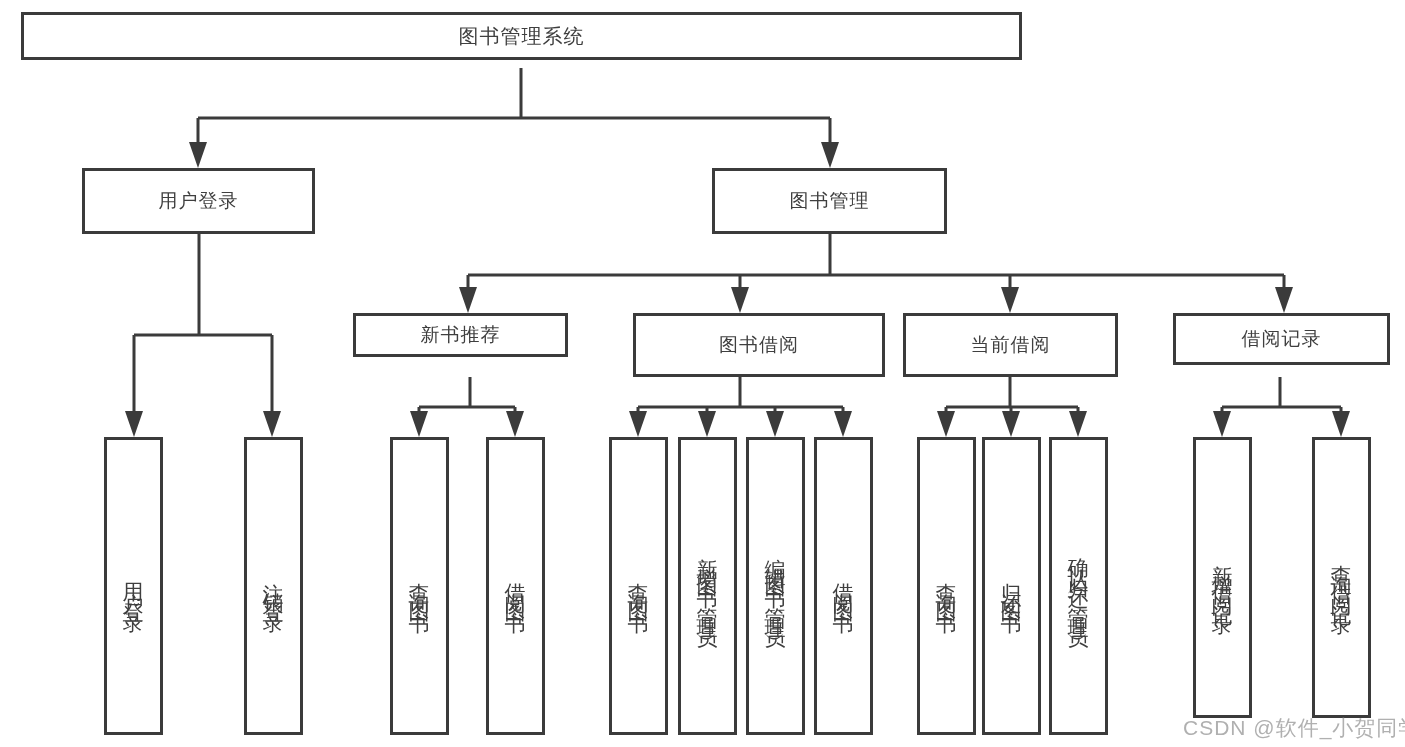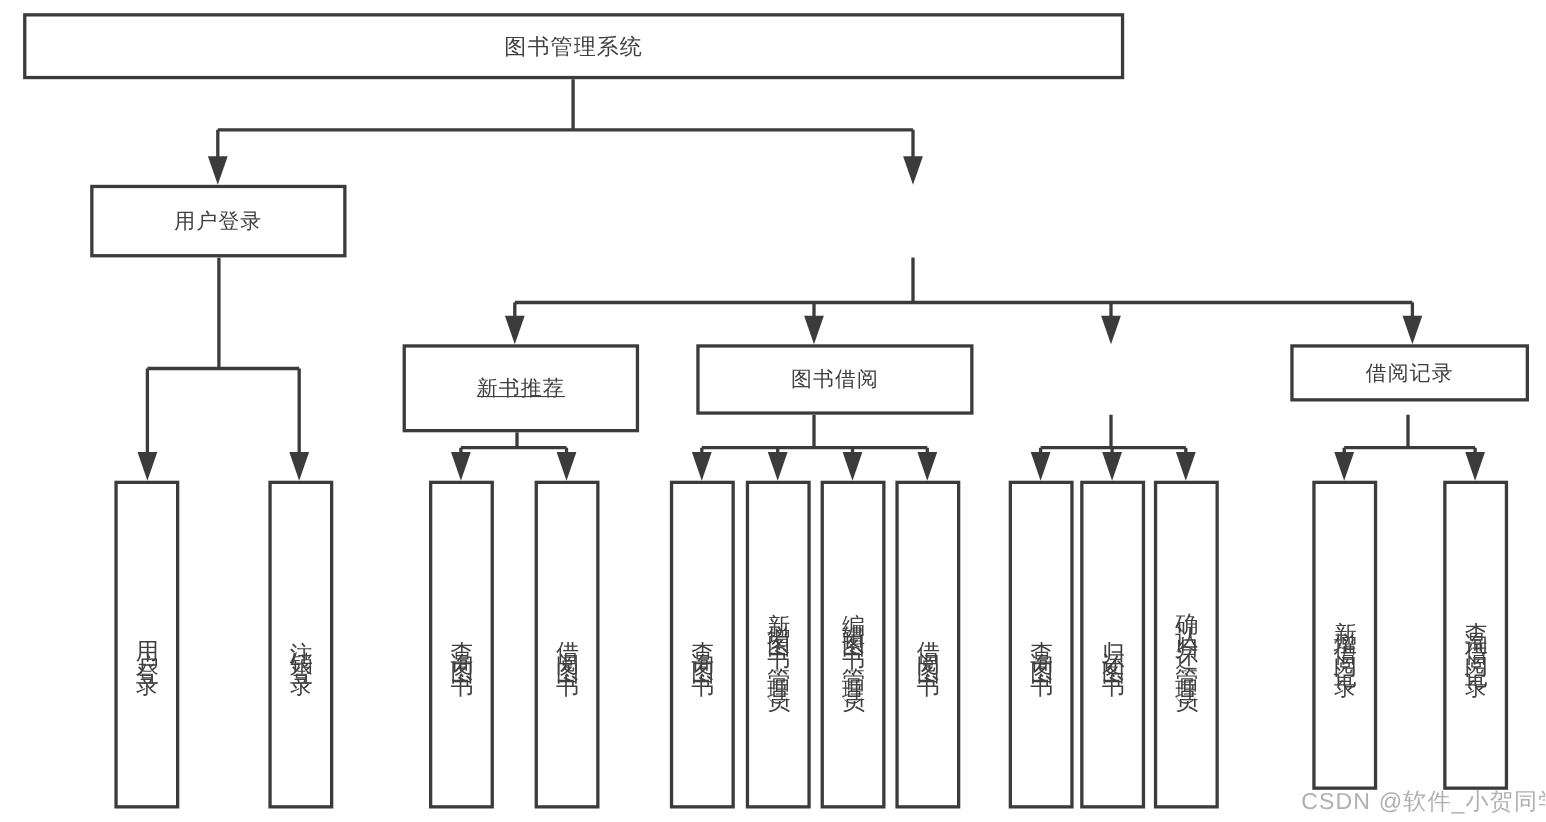--- a/index.html
+++ b/index.html
@@ -87,33 +87,39 @@
       <path class="arrow" d="M1002,411 L1020,411 L1011,437 Z"></path>
       <path class="arrow" d="M1069,411 L1087,411 L1078,437 Z"></path>
     </g>
     <g>
       <path class="wire" d="M1280,377 V407 M1222,407 H1341 M1222,407 V414 M1341,407 V414"></path>
       <path class="arrow" d="M1213,411 L1231,411 L1222,437 Z"></path>
       <path class="arrow" d="M1332,411 L1350,411 L1341,437 Z"></path>
     </g>
   </svg>
 
-  <div class="box root-box" style="left:21px; top:12px; width:1001px; height:60px;">
+  <div class="box root-box" style="left:21px; top:12px; width:1001px; height:48px;">
     <span class="hlabel">图书管理系统</span>
   </div>
 
   <div class="box" style="left:82px; top:168px; width:233px; height:66px;">
     <span class="hlabel">用户登录</span>
   </div>
+  <div class="box" style="left:712px; top:168px; width:235px; height:66px;">
+    <span class="hlabel">图书管理</span>
+  </div>
 
-  <div class="box" style="left:366px; top:313px; width:215px; height:80px;text-decoration:underline;">
+  <div class="box" style="left:353px; top:313px; width:215px; height:44px;">
     <span class="hlabel">新书推荐</span>
   </div>
   <div class="box" style="left:633px; top:313px; width:252px; height:64px;">
     <span class="hlabel">图书借阅</span>
+  </div>
+  <div class="box" style="left:903px; top:313px; width:215px; height:64px;">
+    <span class="hlabel">当前借阅</span>
   </div>
   <div class="box" style="left:1173px; top:313px; width:217px; height:52px;">
     <span class="hlabel">借阅记录</span>
   </div>
 
   <div class="box" style="left:104px; top:437px; width:59px; height:298px;">
     <span class="vtext">用户登录</span>
   </div>
   <div class="box" style="left:244px; top:437px; width:59px; height:298px;">
     <span class="vtext">注销登录</span>

